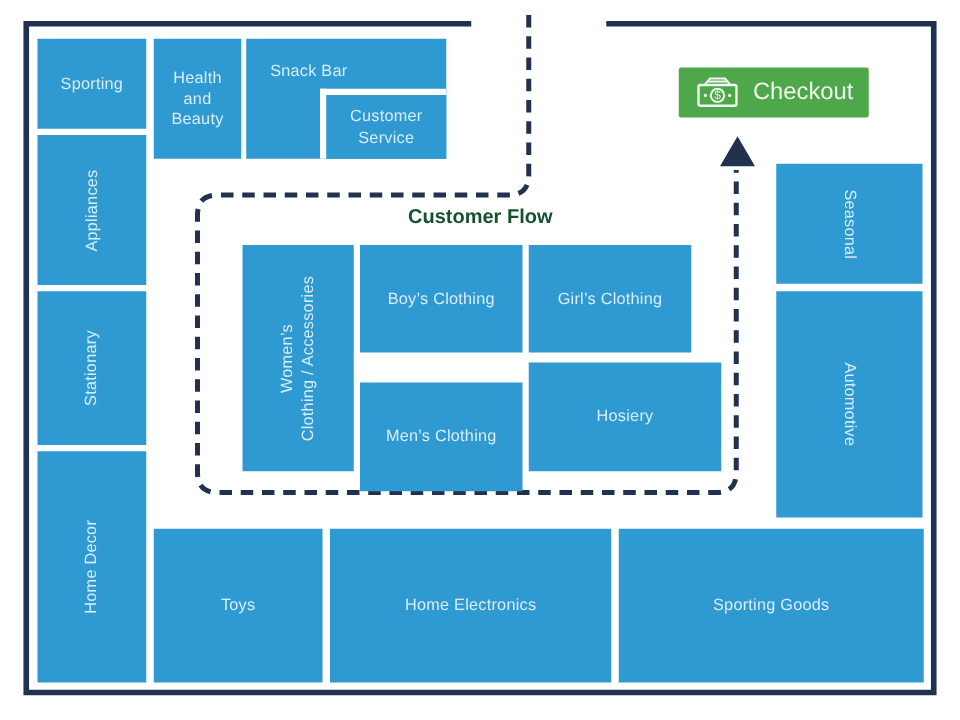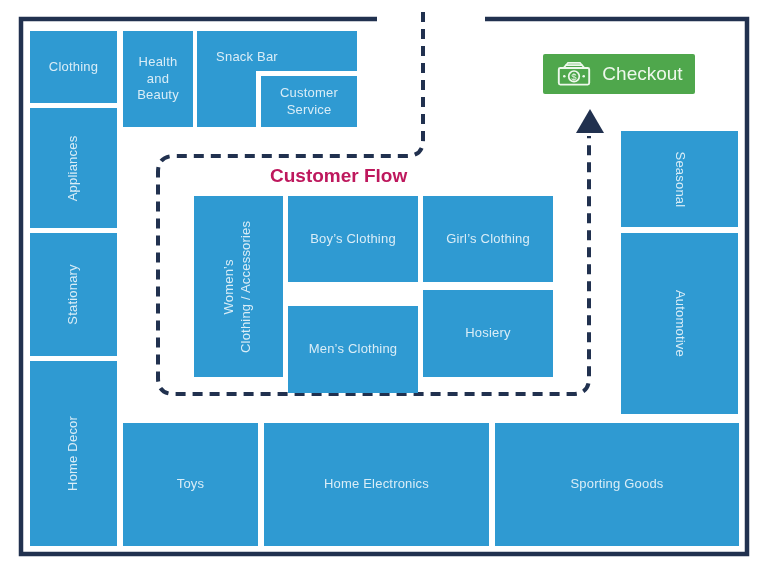--- a/index.html
+++ b/index.html
@@ -32,24 +32,24 @@
   .d-homedecor{left:30px;top:361px;width:87px;height:185px;}
   .d-toys{left:123px;top:423px;width:135px;height:123px;}
   .d-homeelec{left:264px;top:423px;width:225px;height:123px;}
   .d-sporting{left:495px;top:423px;width:244px;height:123px;}
   .d-seasonal{left:621px;top:131px;width:117px;height:96px;}
   .d-automotive{left:621px;top:233px;width:117px;height:181px;}
   .d-womens{left:194px;top:196px;width:89px;height:181px;}
   .d-boys{left:288px;top:196px;width:130px;height:86px;}
   .d-girls{left:423px;top:196px;width:130px;height:86px;}
   .d-mens{left:288px;top:290px;width:130px;height:87px;margin-top:16px;}
-  .d-hosiery{left:423px;top:290px;width:130px;height:87px;}
+  .d-hosiery{left:423px;top:290px;width:154px;height:87px;}
   .flow-title{
     position:absolute;z-index:2;left:270px;top:165px;width:172px;
-    text-align:left;font-size:19px;font-weight:bold;color:#be185d;
+    text-align:right;font-size:16px;font-weight:bold;color:#14532d;
   }
   .checkout{
     position:absolute;z-index:2;left:543px;top:54px;width:152px;height:40px;
     background:#4fa74c;border-radius:2px;
     display:flex;align-items:center;justify-content:center;gap:9px;
     color:#eef8ec;font-size:19px;
   }
   .checkout .cash{flex:0 0 auto;display:block;}
 </style>
 </head>
@@ -72,21 +72,21 @@
       <rect x="3.8" y="8" width="30.4" height="16.6" rx="1.5" fill="none" stroke="#eef8ec" stroke-width="1.9"></rect>
       <circle cx="19" cy="16.3" r="5.3" fill="none" stroke="#eef8ec" stroke-width="1.7"></circle>
       <text x="19" y="19.6" text-anchor="middle" font-size="9.5" font-family="Liberation Sans, sans-serif" fill="#eef8ec">$</text>
       <circle cx="9.3" cy="16.3" r="1.3" fill="#eef8ec"></circle>
       <circle cx="28.7" cy="16.3" r="1.3" fill="#eef8ec"></circle>
     </svg>
     <span>Checkout</span>
   </div>
 
   <div class="dept d-restrooms">
-    <span class="lbl">Clothing</span>
+    <span class="lbl">Sporting</span>
   </div>
 
   <div class="dept d-health">
     <span class="lbl">Health and Beauty</span>
   </div>
 
   <div class="dept d-snackbar">
     <span class="lbl">Snack Bar</span>
   </div>
 

